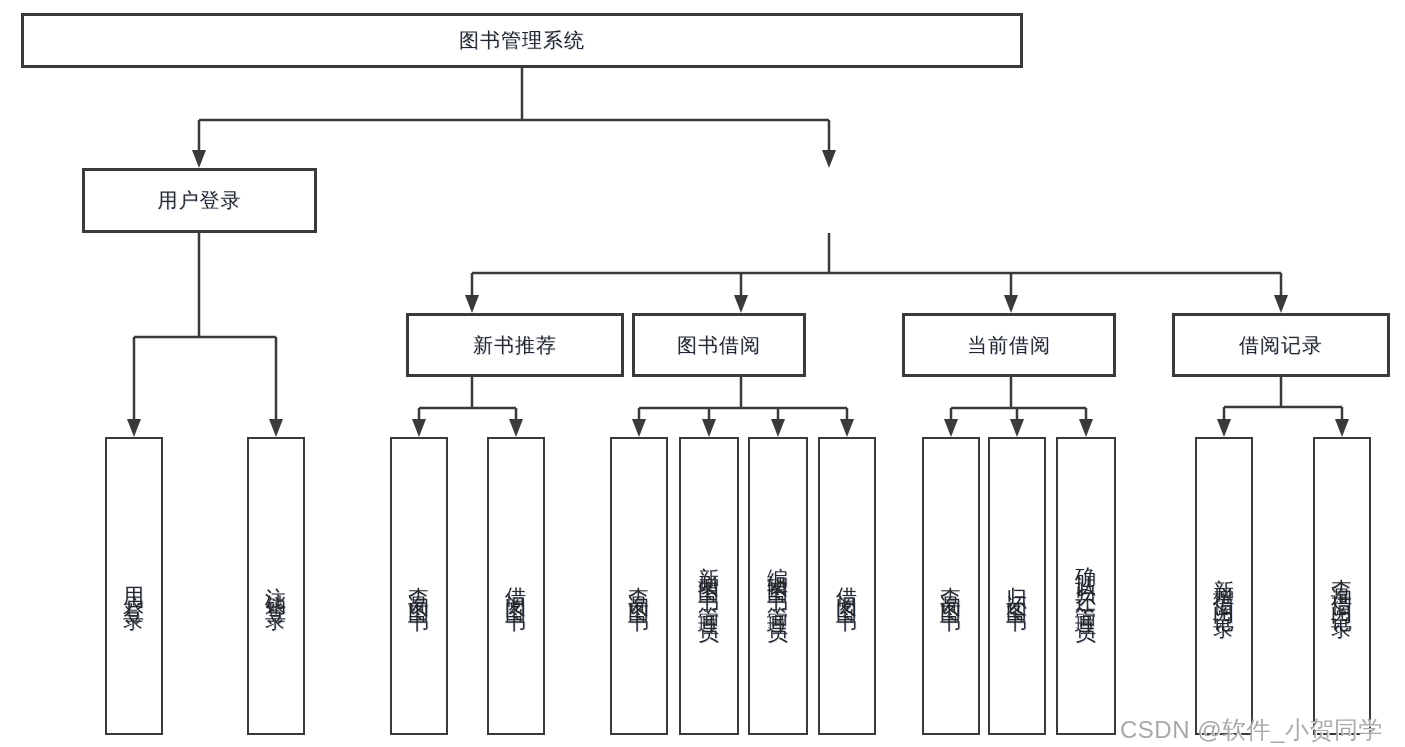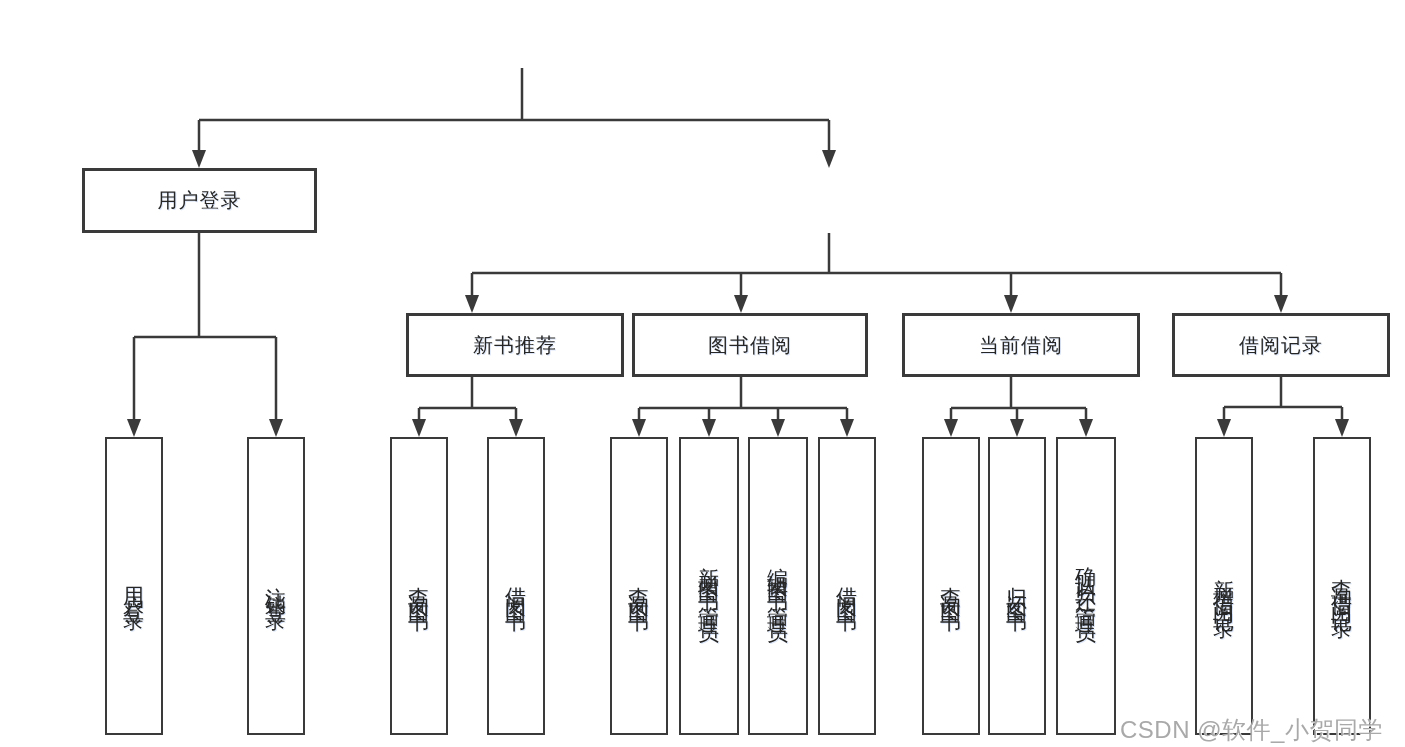--- a/index.html
+++ b/index.html
@@ -33,22 +33,22 @@
     text-orientation:mixed;
     font-size:21px;
     letter-spacing:8px;
     line-height:1;
     white-space:nowrap;
   }
   .root   {left:21px;  top:13px;  width:1002px;height:55px;}
   .l2a    {left:82px;  top:168px; width:235px; height:65px;}
   .l2b    {left:712px; top:168px; width:235px; height:65px;}
   .l3a    {left:363px; top:313px; width:218px; height:64px;margin-left:43px;}
-  .l3b    {left:632px; top:313px; width:236px; height:64px;}
-  .l3c    {left:902px; top:313px; width:238px; height:64px;}
+  .l3b    {left:632px; top:313px; width:174px; height:64px;}
+  .l3c    {left:902px; top:313px; width:214px; height:64px;}
   .l3d    {left:1172px;top:313px; width:218px; height:64px;}
   .leaf   {top:437px;height:298px;width:58px;}
   .lf1 {left:105px;} .lf2 {left:247px;}
   .lf3 {left:390px;} .lf4 {left:487px;}
   .lf5 {left:610px;} .lf6 {left:679px;width:60px;} .lf7 {left:748px;width:60px;} .lf8 {left:818px;}
   .lf9 {left:922px;} .lf10{left:988px;} .lf11{left:1056px;width:60px;}
   .lf12{left:1195px;} .lf13{left:1313px;}
   #watermark{
     position:absolute;
     left:1120px;top:714px;
@@ -102,20 +102,23 @@
       <polygon points="1010,419 1024,419 1017,437"></polygon>
       <polygon points="1079,419 1093,419 1086,437"></polygon>
     </g>
     <g>
       <path d="M1281,377 V407 M1224,407 H1342 M1224,407 V421 M1342,407 V421"></path>
       <polygon points="1217,419 1231,419 1224,437"></polygon>
       <polygon points="1335,419 1349,419 1342,437"></polygon>
     </g>
   </svg>
 
+  <div class="box hbox root">
+    <span>图书管理系统</span>
+  </div>
 
   <div class="box hbox l2a">
     <span>用户登录</span>
   </div>
 
   <div class="box hbox l3a">
     <span>新书推荐</span>
   </div>
   <div class="box hbox l3b">
     <span>图书借阅</span>

